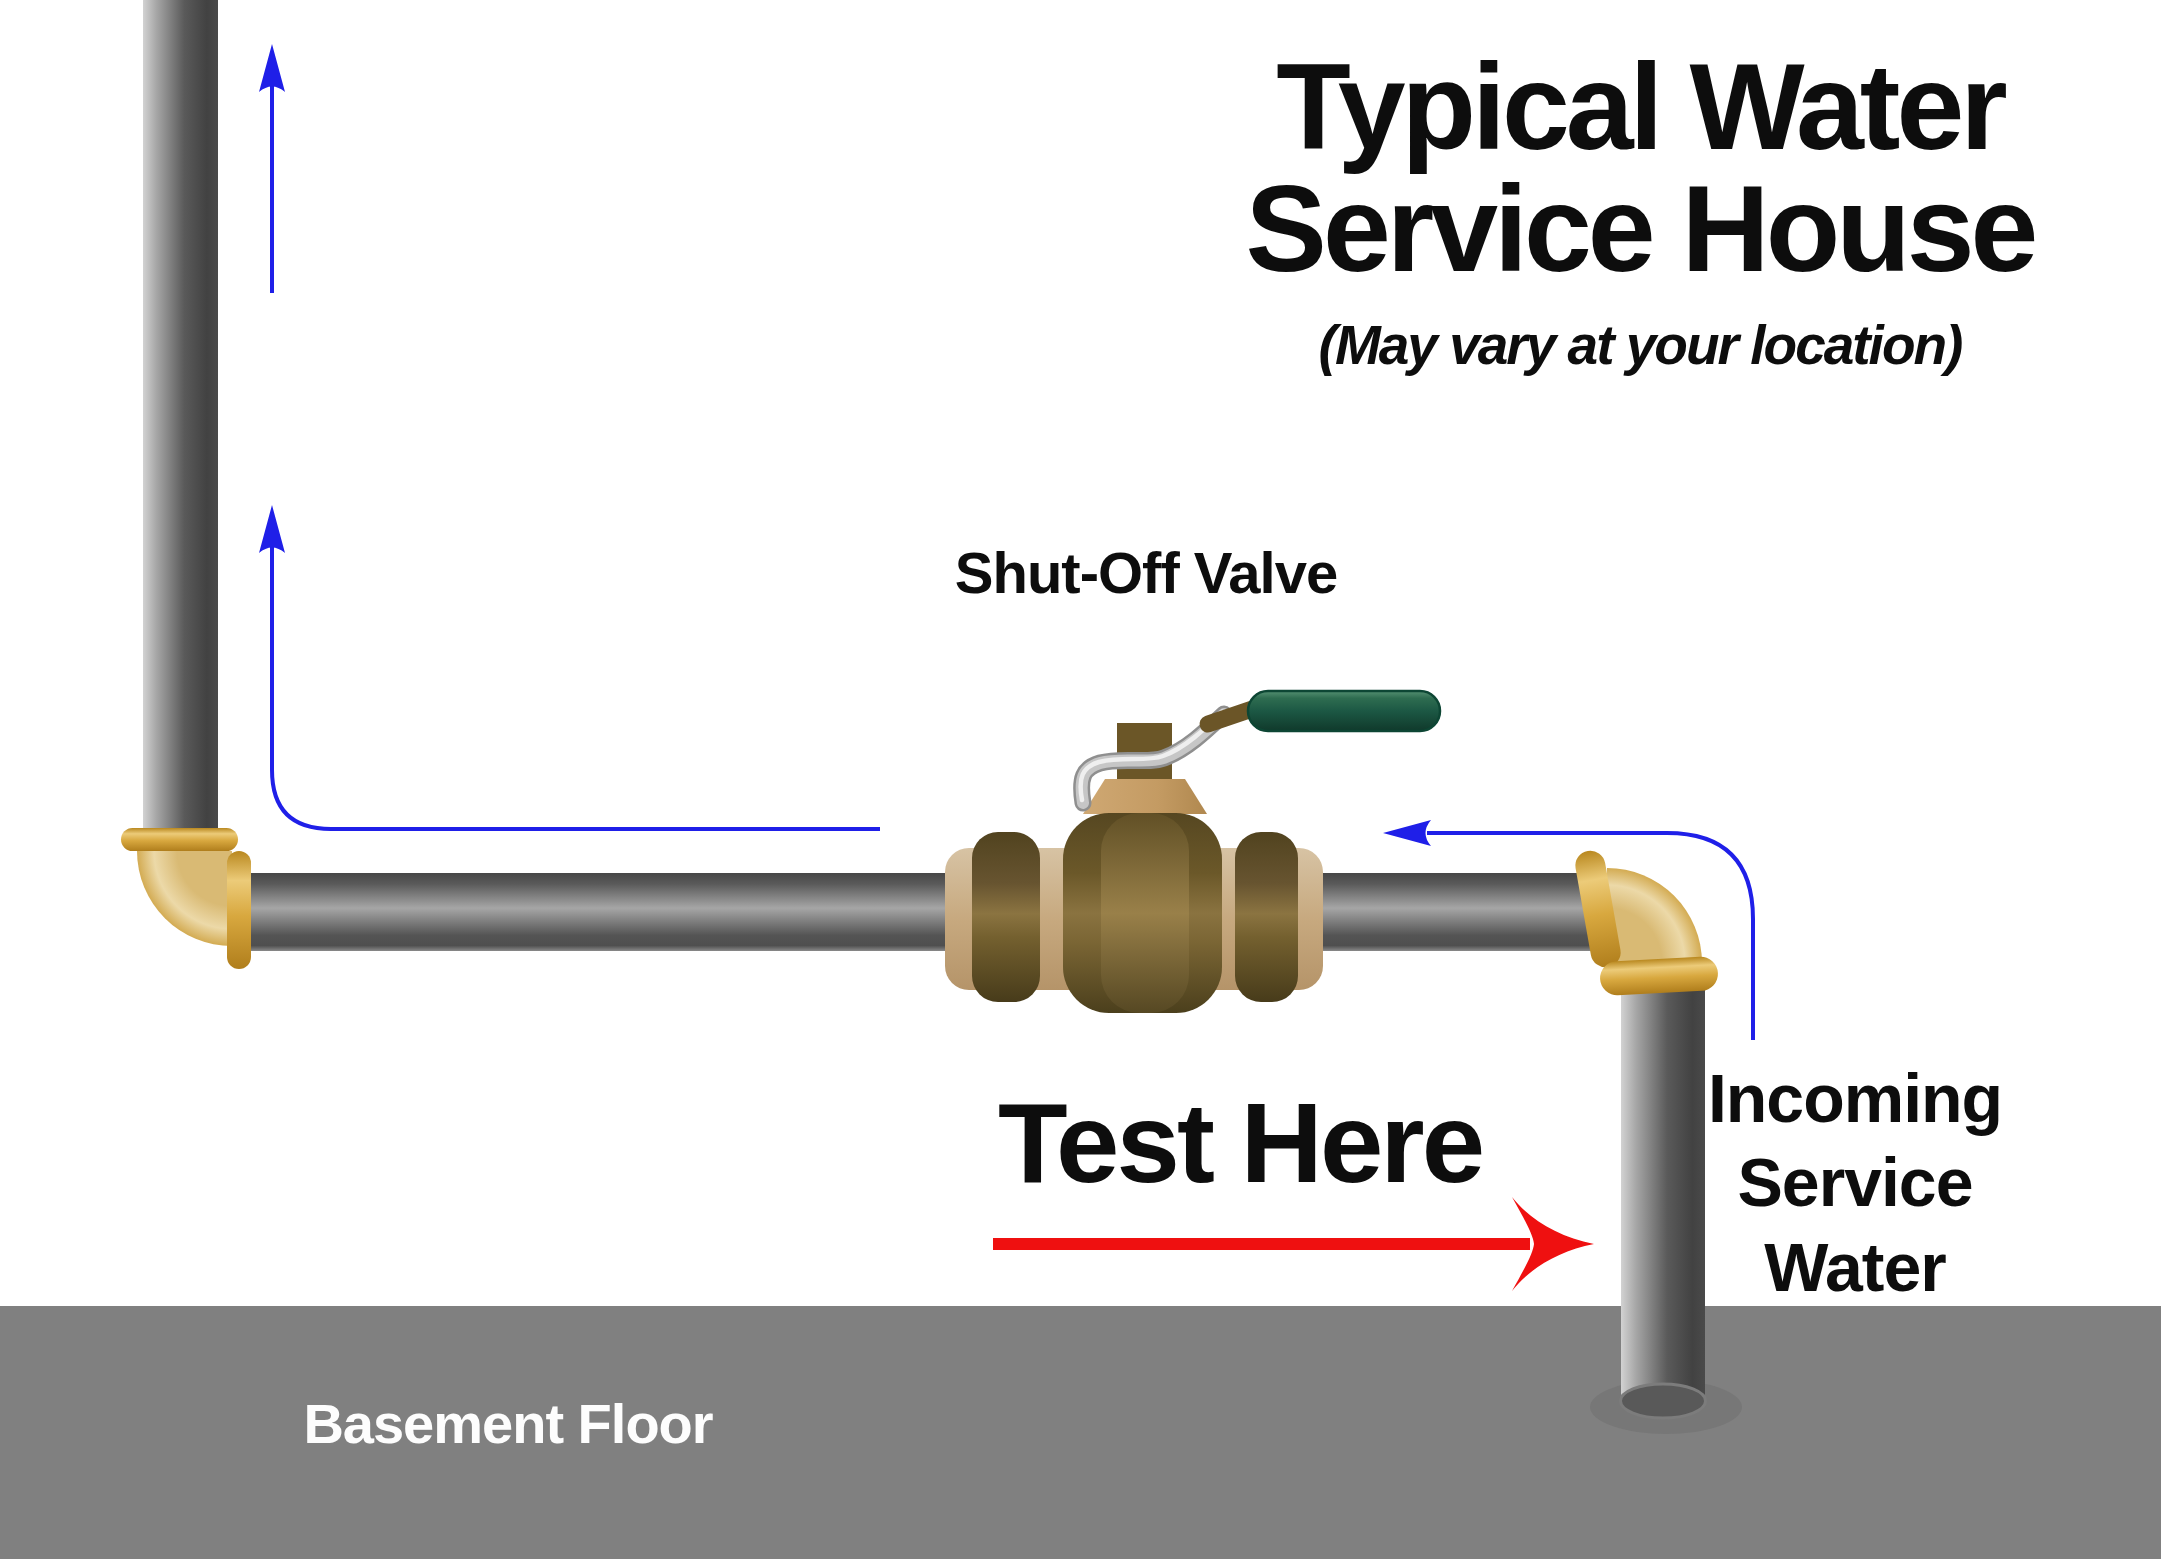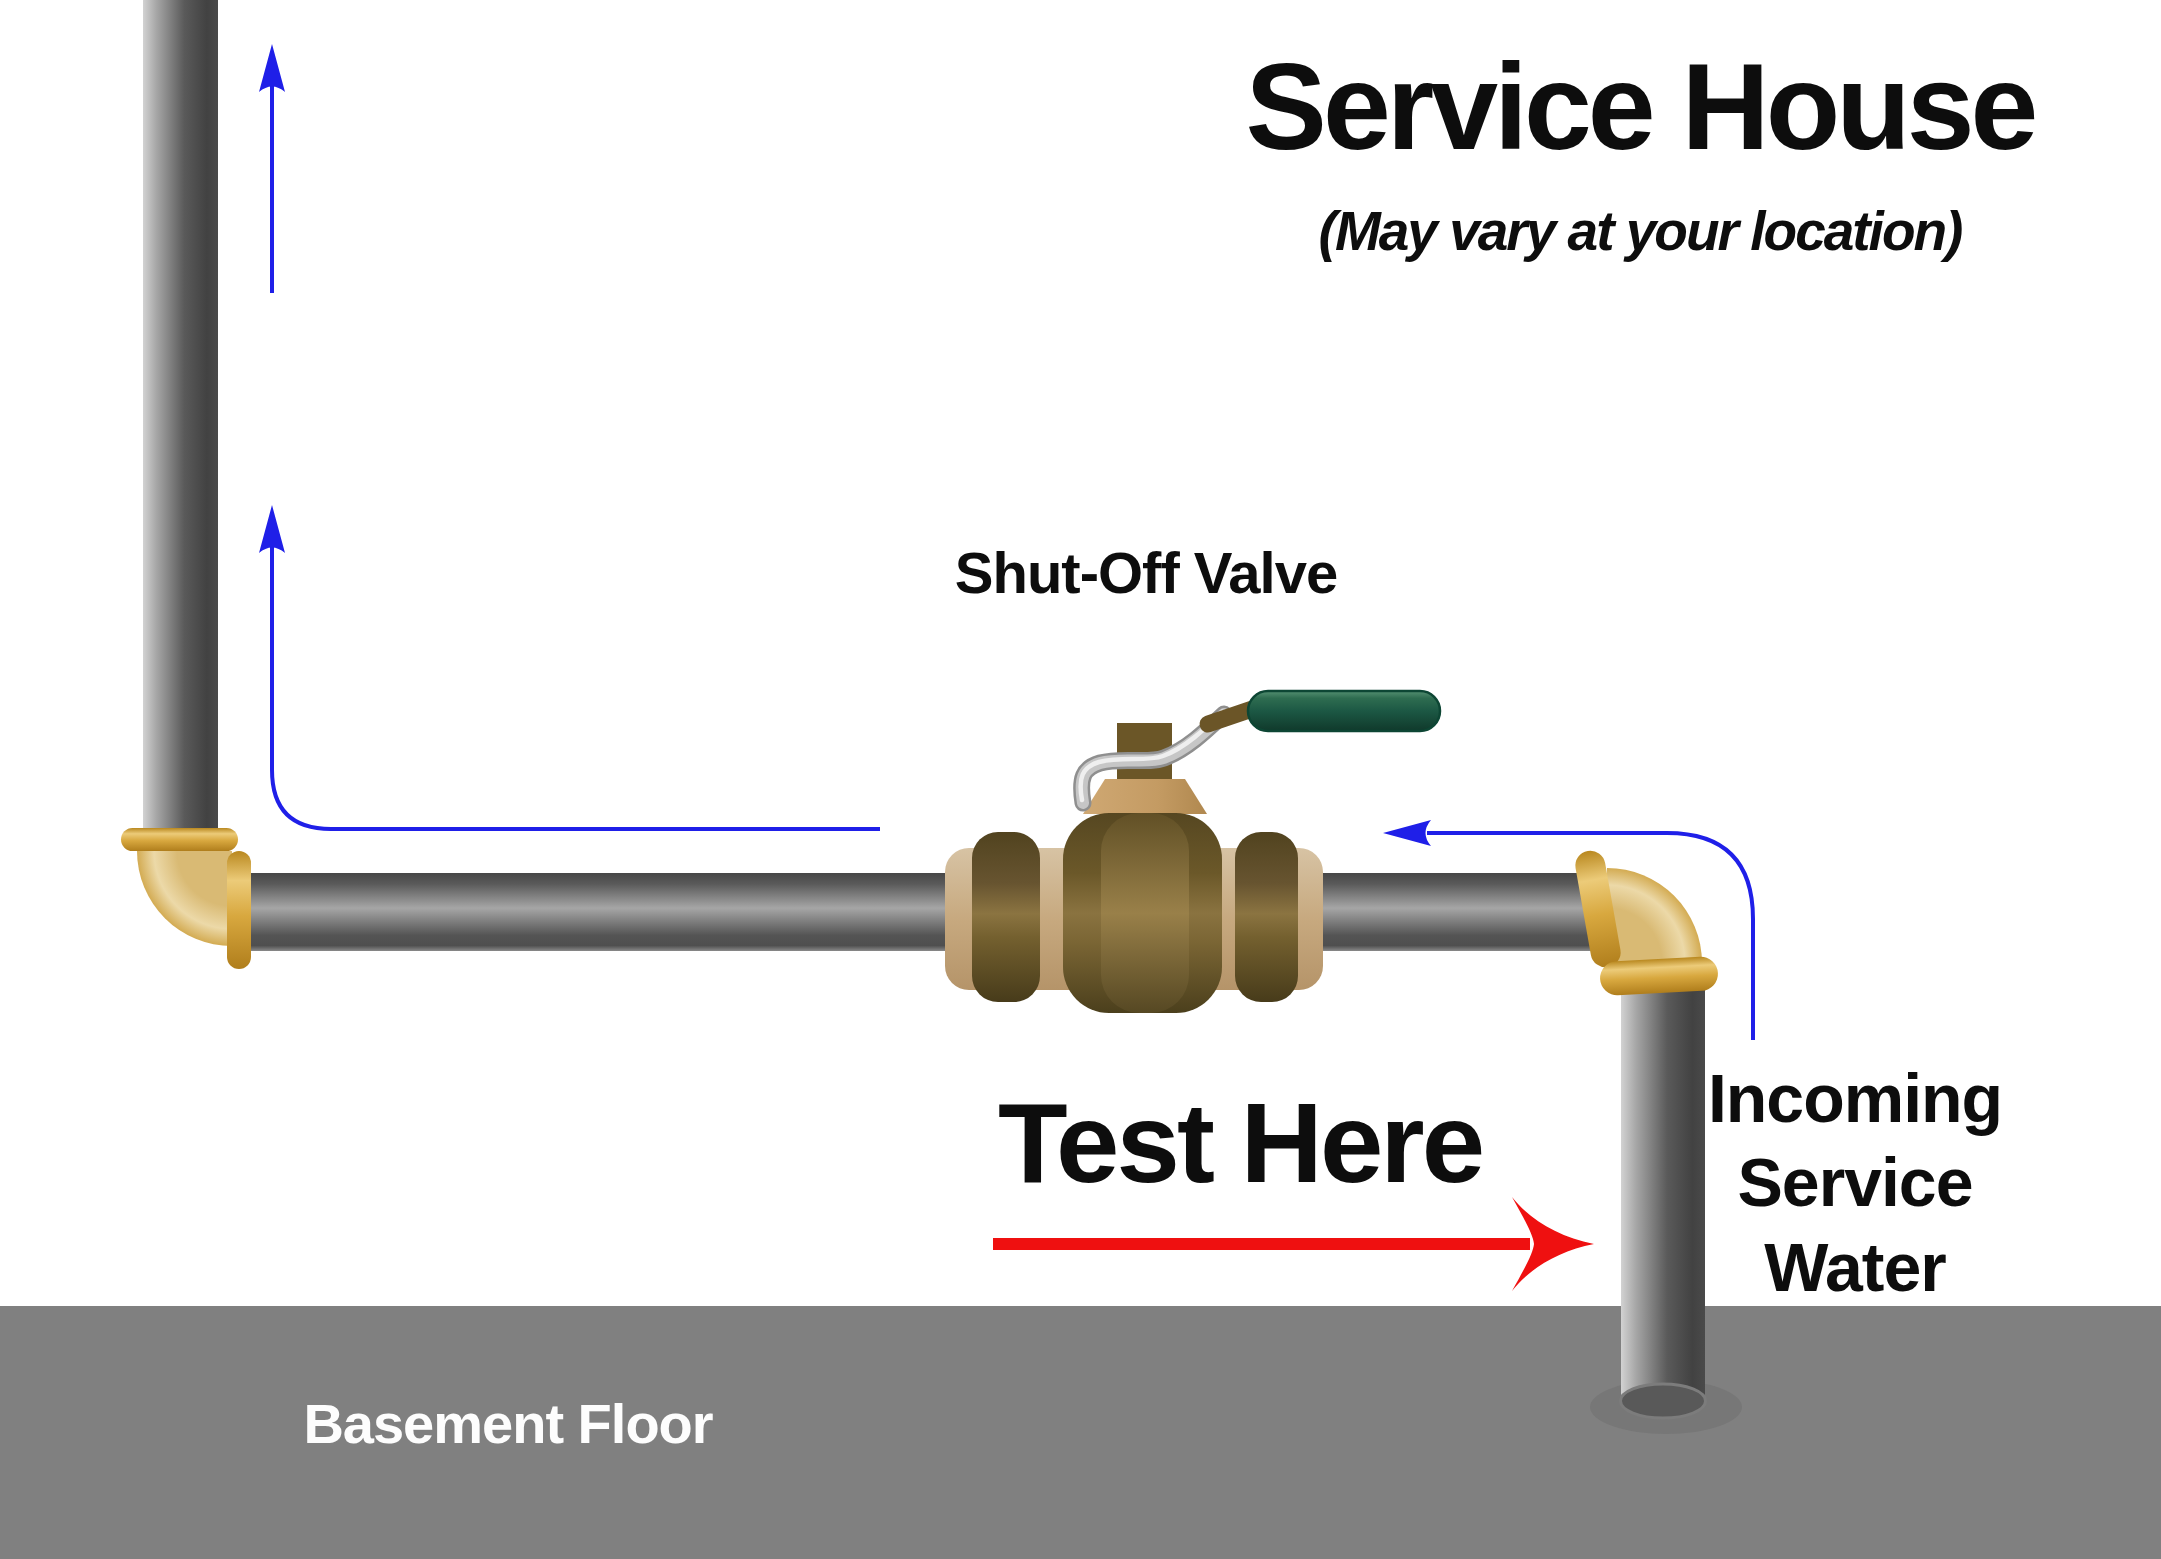--- a/index.html
+++ b/index.html
@@ -15,21 +15,21 @@
     position:absolute;
     font-weight:bold;
     color:#0d0d0d;
     text-align:center;
     letter-spacing:-1px;
     line-height:1.0;
     white-space:nowrap;
   }
   #title-block{left:1140px;top:46px;width:1000px;}
   .title-line{font-size:122px;letter-spacing:-4px;line-height:1.0;}
-  #subtitle{font-size:55px;font-style:italic;letter-spacing:-2px;margin-top:36px;}
+  #subtitle{font-size:55px;font-style:italic;letter-spacing:-2px;margin-top:28px;}
   #ws-label{left:155px;top:340px;width:640px;font-size:62px;line-height:1.62;}
   #sov-label{left:846px;top:544px;width:600px;font-size:58px;}
   #th-label{left:930px;top:1086px;width:620px;font-size:114px;letter-spacing:-3px;text-align:center;}
   #iws-label{left:1690px;top:1056px;width:330px;font-size:68px;line-height:1.24;}
   #bf-label{left:208px;top:1396px;width:600px;font-size:56px;color:#fdfdfd;text-align:center;}
 </style>
 </head>
 <body>
 
 <div id="canvas">
@@ -157,20 +157,21 @@
     </g>
 
     <g>
       <path d="M993,1244 L1530,1244" stroke="#ef1010" stroke-width="12" fill="none"></path>
       <path d="M1594,1244 C1558,1237 1529,1219 1512,1197 C1526,1222 1533,1235 1534,1244
                C1533,1253 1526,1266 1512,1291 C1529,1269 1558,1251 1594,1244 Z" fill="#ef1010"></path>
     </g>
   </svg>
 
   <div class="lbl" id="title-block">
+    <div class="title-line">Typical Water</div>
     <div class="title-line">Service House</div>
     <div id="subtitle">(May vary at your location)</div>
   </div>
 
 
   <div class="lbl" id="sov-label">Shut-Off Valve</div>
 
   <div class="lbl" id="th-label">Test Here</div>
 
   <div class="lbl" id="iws-label">

